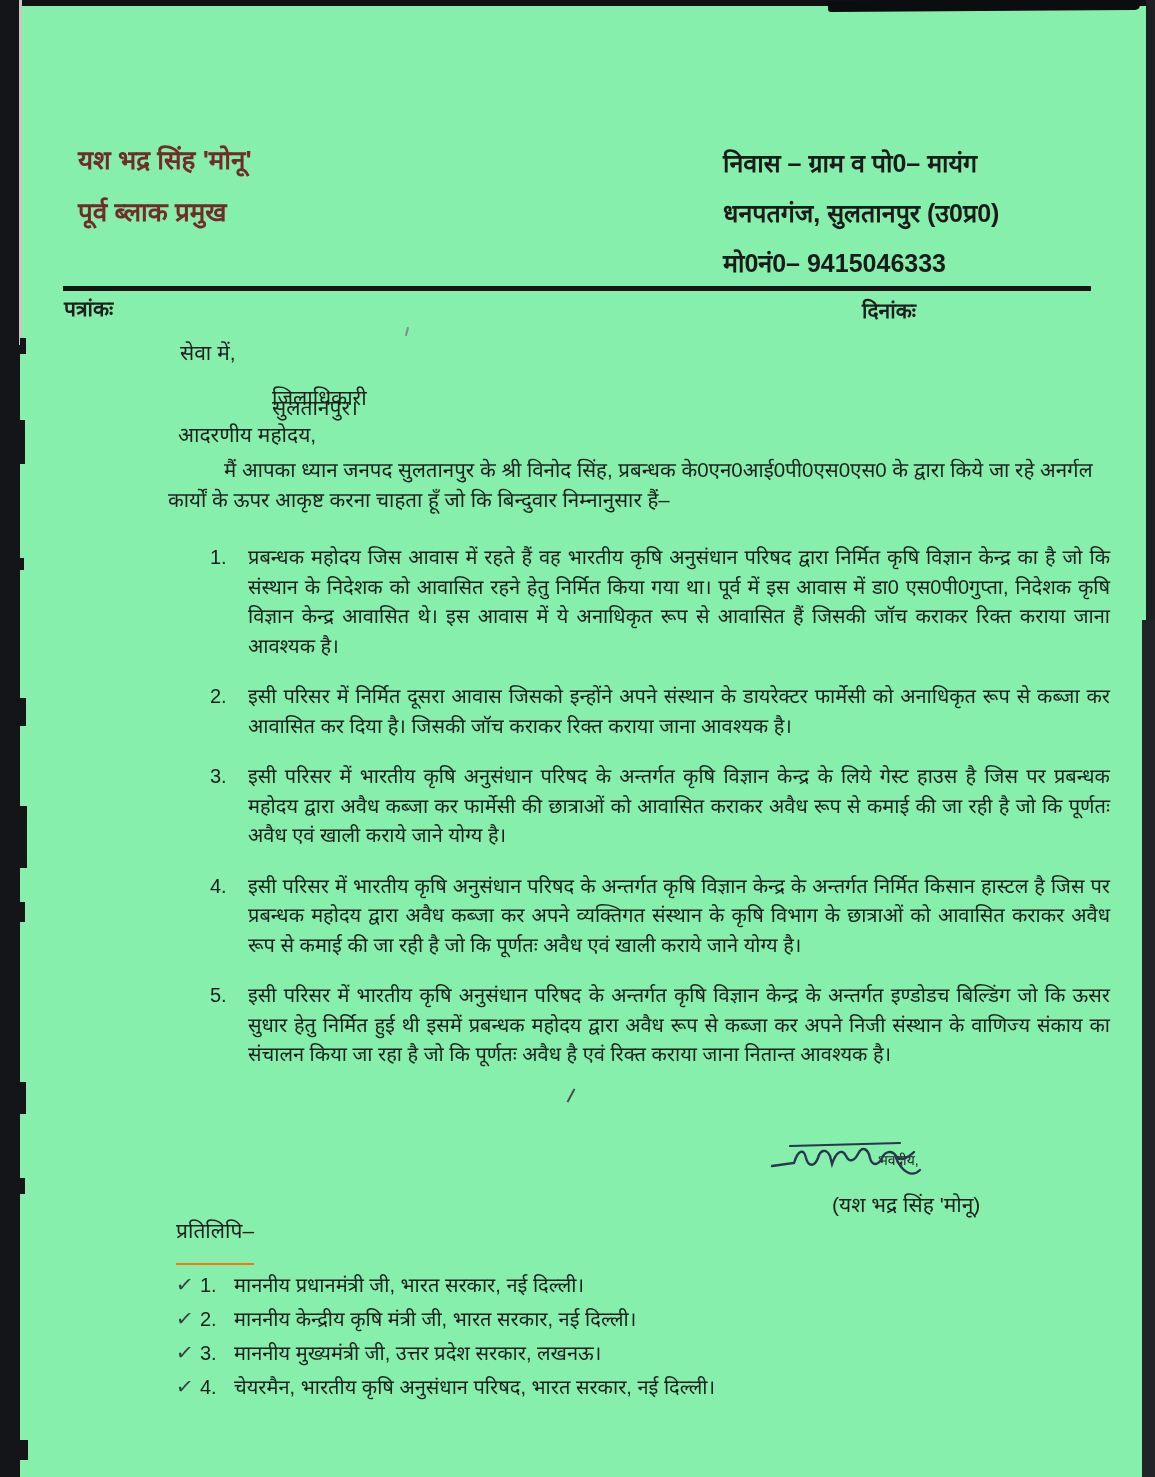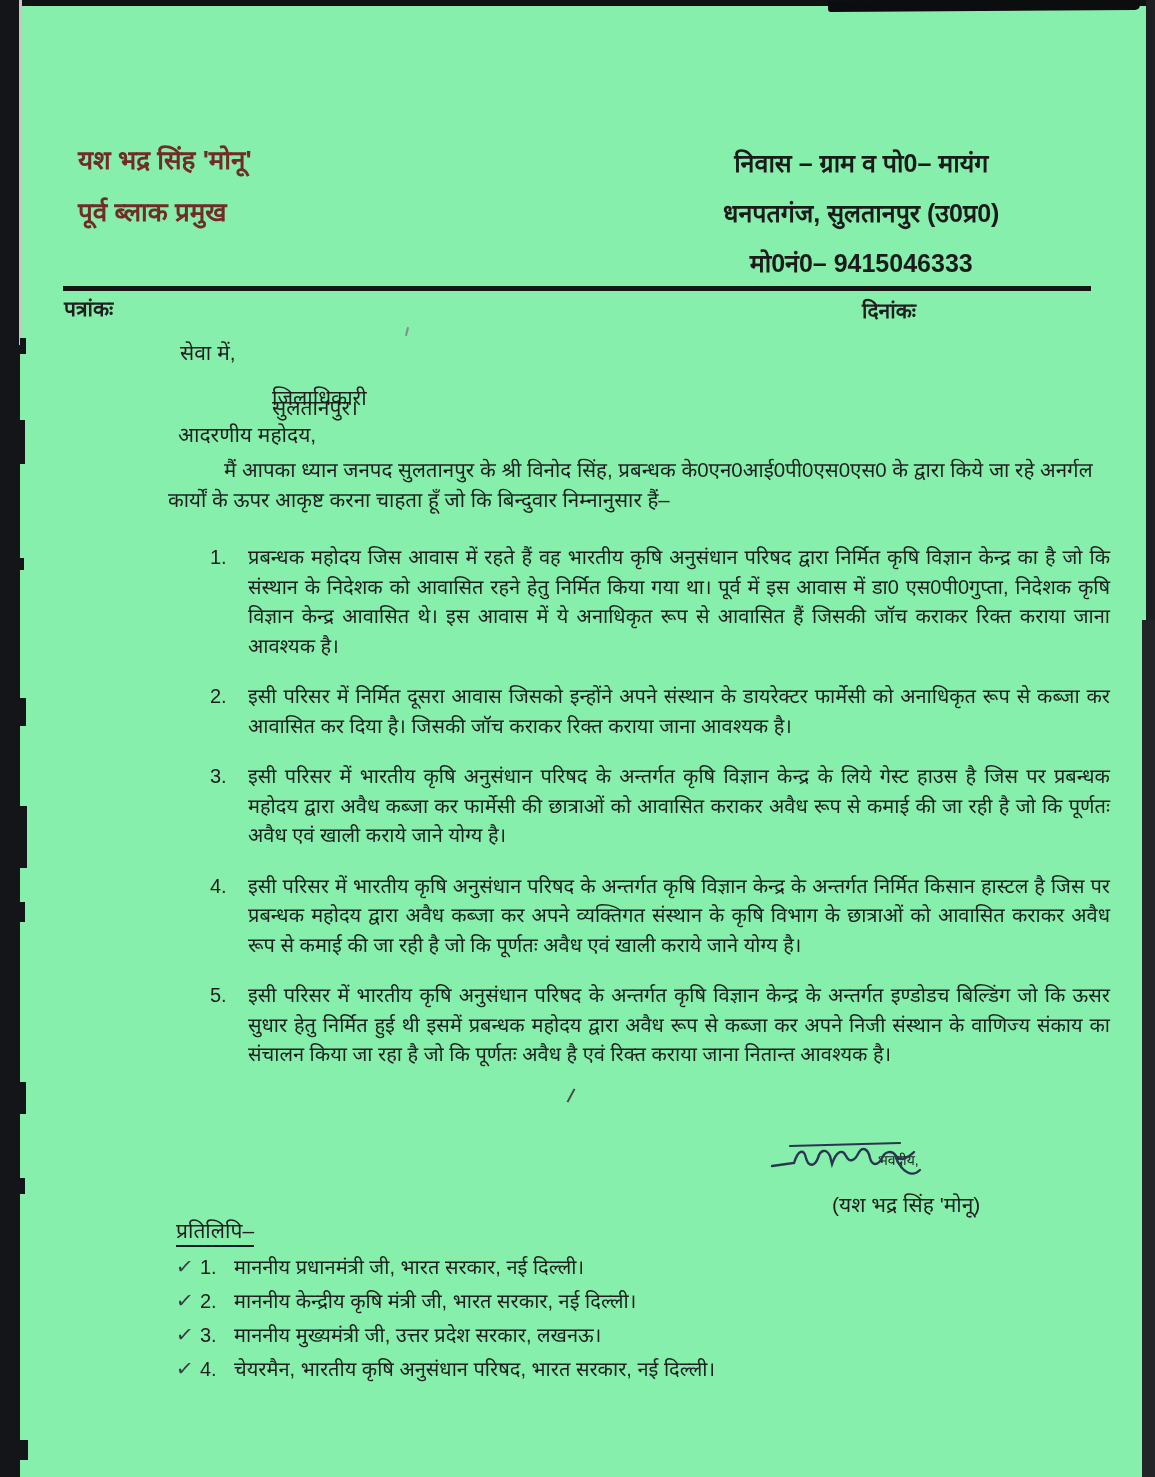--- a/index.html
+++ b/index.html
@@ -21,21 +21,21 @@
   .t4{top:698px;width:6px;height:28px;}
   .t5{top:806px;width:7px;height:62px;}
   .t6{top:902px;width:5px;height:20px;}
   .t7{top:1082px;width:6px;height:32px;}
   .t8{top:1178px;width:5px;height:16px;}
   .t9{top:1440px;width:8px;height:20px;}
   .edge-right{position:absolute;left:1146px;top:0;width:9px;height:1477px;background:#1d1f22;}
   .edge-right2{position:absolute;left:1142px;top:620px;width:13px;height:857px;background:#222428;}
   
   .lh-left{position:absolute;left:78px;top:134px;color:#702c28;font-weight:bold;font-size:26px;line-height:52px;white-space:nowrap;}
-  .lh-right{position:absolute;left:723px;top:138px;color:#1b1b1b;font-weight:bold;font-size:25px;line-height:50px;white-space:nowrap;text-align:center;}
+  .lh-right{position:absolute;left:723px;top:138px;color:#1b1b1b;font-weight:bold;font-size:25px;line-height:50px;white-space:nowrap;}
   .rule{position:absolute;left:63px;top:286px;width:1028px;height:5px;background:#151515;}
   .ref-label{position:absolute;left:64px;top:294px;font-size:21px;font-weight:bold;}
   .date-label{position:absolute;left:862px;top:296px;font-size:21px;font-weight:bold;}
   
   .to-line{position:absolute;left:180px;top:338px;font-size:21px;}
   .designation{position:absolute;left:272px;top:366px;font-size:21px;margin-top:17px;}
   .place{position:absolute;left:272px;top:393px;font-size:21px;}
   .greeting{position:absolute;left:178px;top:420px;font-size:21px;}
   
   .intro{position:absolute;left:168px;top:455px;width:952px;font-size:20.5px;line-height:30px;text-indent:56px;}
@@ -43,21 +43,21 @@
   .points li{position:relative;font-size:20px;line-height:29.5px;text-align:justify;margin-bottom:21px;}
   .points .num{position:absolute;left:-38px;top:0;text-align:left;}
   
   .regards{position:absolute;left:878px;top:1150px;font-size:14px;}
   .signature{position:absolute;left:768px;top:1132px;}
   .closing-name{position:absolute;left:832px;top:1190px;font-size:21px;white-space:nowrap;}
   .stray-mark{position:absolute;left:570px;top:1088px;width:2px;height:15px;background:#4a4a4a;transform:rotate(28deg);}
   .apostrophe-mark{position:absolute;left:406px;top:327px;width:2px;height:9px;background:#8a8a8a;transform:rotate(14deg);}
   
   .cc{position:absolute;left:176px;top:1216px;}
-  .cc-heading{display:inline-block;font-size:21px;border-bottom:2px solid #0f172a;padding-bottom:1px;}
+  .cc-heading{display:inline-block;font-size:21px;border-bottom:2px solid #f97316;padding-bottom:19px;}
   .cc-row{display:flex;align-items:baseline;margin-top:6px;font-size:20px;line-height:27px;white-space:nowrap;}
   .cc-mark{width:24px;color:#383d44;font-size:21px;transform:rotate(6deg);}
   .cc-num{width:34px;}
 </style>
 </head>
 <body>
 
 <div class="paper">
 
   <div class="edge-top"></div>

